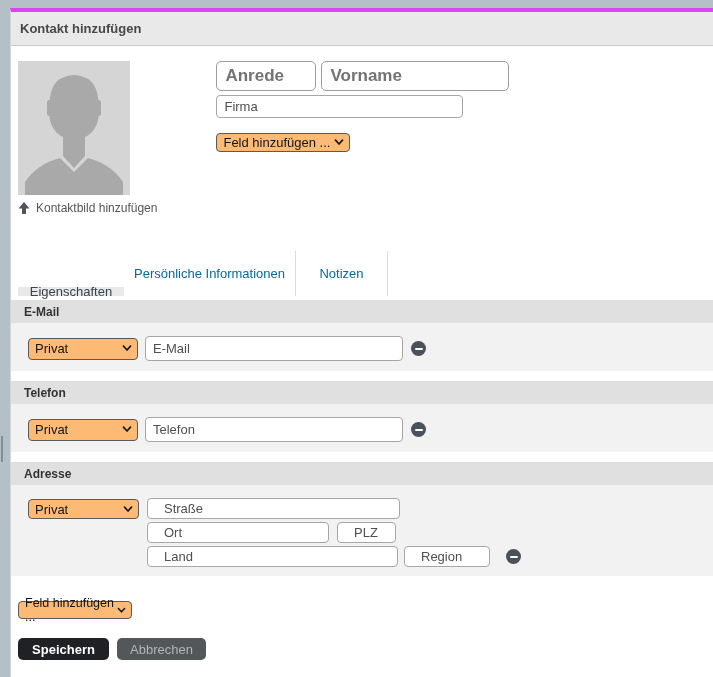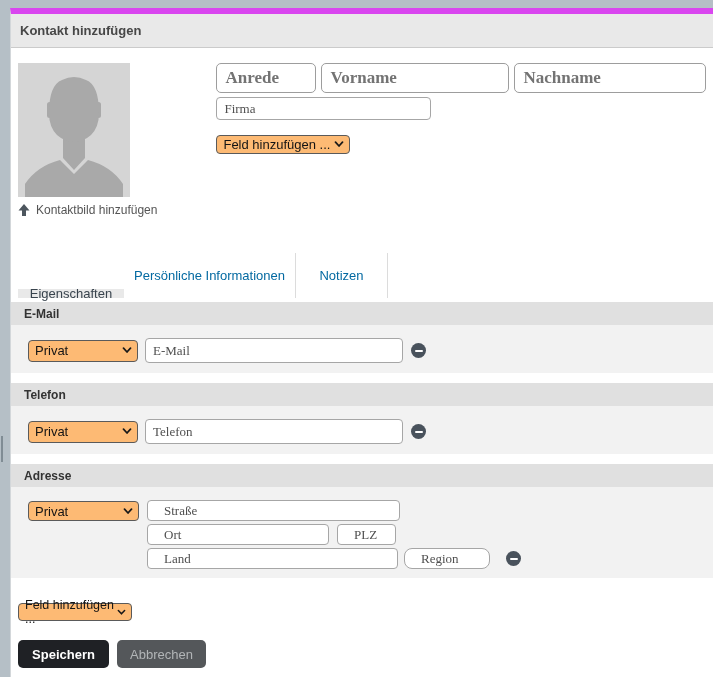--- a/index.html
+++ b/index.html
@@ -6,41 +6,41 @@
   html,body { width:713px; height:677px; }
   body {
     background:#b5bfc6;
     font-family:"Liberation Sans", sans-serif;
     overflow:hidden;
     position:relative;
   }
   .splitter { position:absolute; left:1px; top:436px; width:2px; height:26px; background:#808c94; }
   .window {
     position:absolute; left:10px; top:8px; width:703px; height:669px;
-    background:#ffffff; border-left:1px solid #d3d7da; border-top:6px solid #d946ef;
+    background:#ffffff; border-left:1px solid #d3d7da; border-top:4px solid #d946ef;
     overflow:hidden;
   }
   .titlebar {
     height:34px; background:#e9e9e9; border-bottom:1px solid #cbcbcb;
     display:flex; align-items:center; padding-left:9px;
   }
   .titlebar .title { font-size:13px; font-weight:bold; color:#474747; }
 
   
   .top-area { display:flex; padding:15px 0 0 7px; }
   .avatar { width:112px; height:134px; display:block; }
   .upload-row { margin-top:6px; display:flex; align-items:center; gap:6px; font-size:12px; color:#555; cursor:pointer; width:max-content; }
   .fields-col { margin-left:59px; }
   .name-row { display:flex; gap:5px; }
-  input { font-family:Liberation Serif, serif; background:#fff; border:1px solid #a6a6a6; border-radius:4px; outline:none; color:#0f172a; }
+  input { font-family:Liberation Sans, sans-serif; background:#fff; border:1px solid #a6a6a6; border-radius:4px; outline:none; color:#0f172a; }
   .name-input { height:30px; font-size:17px; font-weight:bold; padding:0 8px; border-radius:5px; border-color:#9d9d9d; }
   .name-input::placeholder { color:#737373; opacity:1; }
   .in-anrede { width:100px; } .in-vorname { width:188px; } .in-nachname { width:192px; }
   .firma-row { margin-top:4px; }
-  .in-firma { width:215px; height:23px; font-size:13px; padding:0 7px; }
+  .in-firma { width:247px; height:23px; font-size:13px; padding:0 7px; }
   .in-firma::placeholder { color:#4f4f4f; opacity:1; }
 
   
   .select {
     display:inline-flex; align-items:center; justify-content:space-between;
     background:#fdba74; border:1px solid #5a5a5a; border-radius:4px;
     padding:0 5px 0 6px; font-size:13px; color:#141414; cursor:default; user-select:none;
   }
   .select-top-add { width:134px; height:19px; margin-top:15px; }
 
@@ -72,27 +72,27 @@
   
   .body-address { padding:13px 0 9px 17px; }
   .addr-row { display:flex; align-items:center; }
   .addr-row + .addr-row { margin-top:3px; }
   .addr-select { width:111px; height:20px; margin-right:8px; align-self:flex-start; margin-top:1px; }
   .addr-input { height:21px; font-size:13px; padding:0 16px; }
   .addr-input::placeholder { color:#4f4f4f; opacity:1; }
   .in-strasse { width:253px; }
   .addr-indent { margin-left:119px; }
   .in-ort { width:182px; } .in-plz { width:59px; margin-left:8px; }
-  .in-land { width:251px; } .in-region { width:86px; margin-left:6px;border-radius:8px; }
+  .in-land { width:251px; } .in-region { width:86px; margin-left:6px; }
   .addr-minus { margin-left:16px; }
 
   
   .bottom-add-select { width:114px; height:18px; margin:25px 0 0 7px; font-size:12.5px; }
   .btn-row { margin:19px 0 0 7px; display:flex; gap:8px; }
-  .btn { height:28px; border:none; border-radius:5px; font-family:inherit; font-size:13px; cursor:pointer; }
+  .btn { height:22px; border:none; border-radius:5px; font-family:inherit; font-size:13px; cursor:pointer; }
   .btn-save { width:91px; background:#1f2125; color:#ffffff; font-weight:bold; }
   .btn-cancel { width:89px; background:#54575a; color:#b2b5b7; }
 </style>
 </head>
 <body>
 
 <div class="splitter"></div>
 
 <div class="window">
 
@@ -115,21 +115,20 @@
           <path d="M6 0 L11.5 6.5 L8 6.5 L8 12 L4 12 L4 6.5 L0.5 6.5 Z" fill="#4d565e"></path>
         </svg>
         <span>Kontaktbild hinzufügen</span>
       </div>
     </div>
 
     <div class="fields-col">
       <div class="name-row">
         <input class="name-input in-anrede" type="text" placeholder="Anrede" style="">
         <input class="name-input in-vorname" type="text" placeholder="Vorname" style="">
-        <input class="name-input in-nachname" type="text" placeholder="Nachname" style="">
       </div>
       <div class="firma-row">
         <input class="in-firma" type="text" placeholder="Firma" style="">
       </div>
       <div class="select select-top-add">
         <span>Feld hinzufügen ...</span>
         <svg width="10" height="7" viewBox="0 0 10 7" xmlns="http://www.w3.org/2000/svg">
           <path d="M1.5 1.2 L5 5 L8.5 1.2" fill="none" stroke="#181818" stroke-width="1.7" stroke-linecap="round" stroke-linejoin="round"></path>
         </svg>
       </div>

